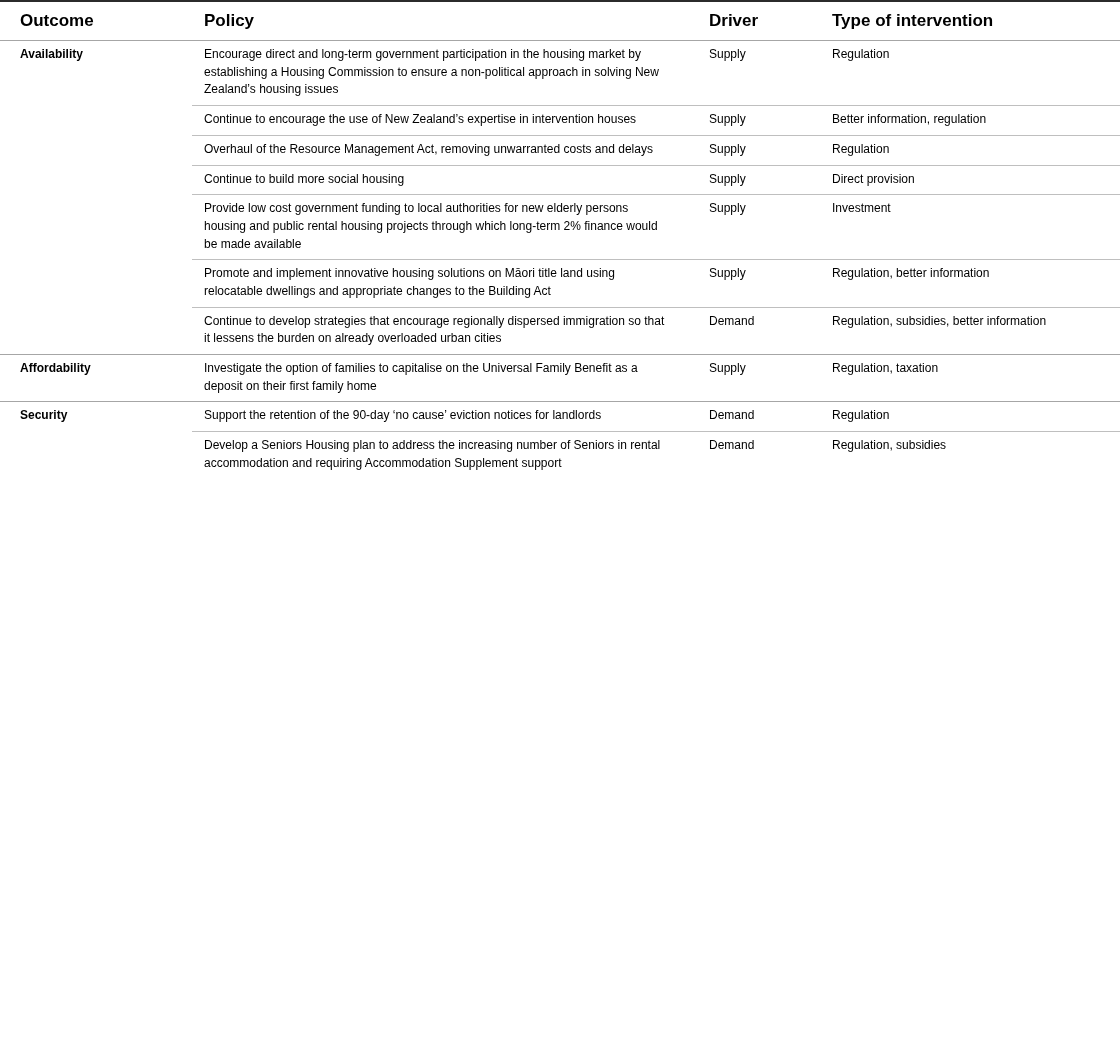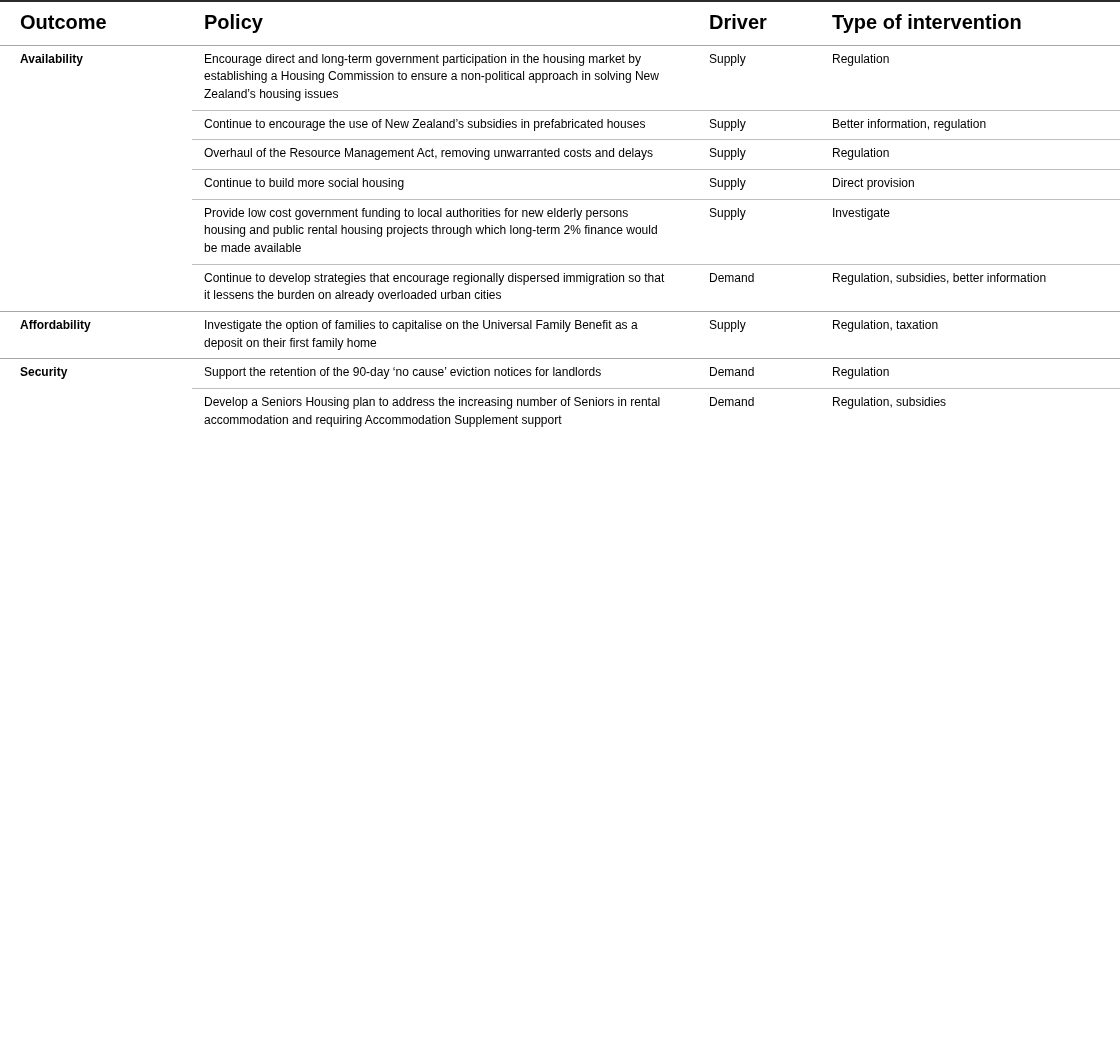--- a/index.html
+++ b/index.html
@@ -33,21 +33,21 @@
     vertical-align: top;
     text-align: left;
     padding: 5px 12px 6px 0;
     font-size: 12px;
     line-height: 1.475;
     border: 0;
   }
 
   .policy-table th {
     font-weight: bold;
-    font-size: 20px;
+    font-size: 17px;
     padding-top: 6px;
     padding-bottom: 7px;
   }
 
   
   th.c-outcome, td.c-outcome { padding-left: 20px; font-weight: bold; }
   th.c-policy,  td.c-policy  { padding-left: 12px; padding-right: 26px; }
   th.c-driver,  td.c-driver  { padding-left: 12px; }
   th.c-type,    td.c-type    { padding-left: 12px; padding-right: 16px; }
 
@@ -89,41 +89,47 @@
   </thead>
   <tbody id="table-body">
       <tr class="section-start">
         <td class="c-outcome">Availability</td>
         <td class="c-policy">Encourage direct and long-term government participation in the housing market by establishing a Housing Commission to ensure a non-political approach in solving New Zealand’s housing issues</td>
         <td class="c-driver">Supply</td>
         <td class="c-type">Regulation</td>
       </tr>
       <tr class="inner-row">
         <td class="c-outcome"></td>
-        <td class="c-policy">Continue to encourage the use of New Zealand’s subsidies in prefabricated houses</td>
+        <td class="c-policy">Continue to encourage the use of New Zealand’s expertise in intervention houses</td>
         <td class="c-driver">Supply</td>
         <td class="c-type">Better information, regulation</td>
       </tr>
       <tr class="inner-row">
         <td class="c-outcome"></td>
         <td class="c-policy">Overhaul of the Resource Management Act, removing unwarranted costs and delays</td>
         <td class="c-driver">Supply</td>
         <td class="c-type">Regulation</td>
       </tr>
       <tr class="inner-row">
         <td class="c-outcome"></td>
         <td class="c-policy">Continue to build more social housing</td>
         <td class="c-driver">Supply</td>
         <td class="c-type">Direct provision</td>
       </tr>
       <tr class="inner-row">
         <td class="c-outcome"></td>
         <td class="c-policy">Provide low cost government funding to local authorities for new elderly persons housing and public rental housing projects through which long-term 2% finance would be made available</td>
         <td class="c-driver">Supply</td>
-        <td class="c-type">Investigate</td>
+        <td class="c-type">Investment</td>
+      </tr>
+      <tr class="inner-row">
+        <td class="c-outcome"></td>
+        <td class="c-policy">Promote and implement innovative housing solutions on Māori title land using relocatable dwellings and appropriate changes to the Building Act</td>
+        <td class="c-driver">Supply</td>
+        <td class="c-type">Regulation, better information</td>
       </tr>
       <tr class="inner-row">
         <td class="c-outcome"></td>
         <td class="c-policy">Continue to develop strategies that encourage regionally dispersed immigration so that it lessens the burden on already overloaded urban cities</td>
         <td class="c-driver">Demand</td>
         <td class="c-type">Regulation, subsidies, better information</td>
       </tr>
       <tr class="section-start">
         <td class="c-outcome">Affordability</td>
         <td class="c-policy">Investigate the option of families to capitalise on the Universal Family Benefit as a deposit on their first family home</td>

